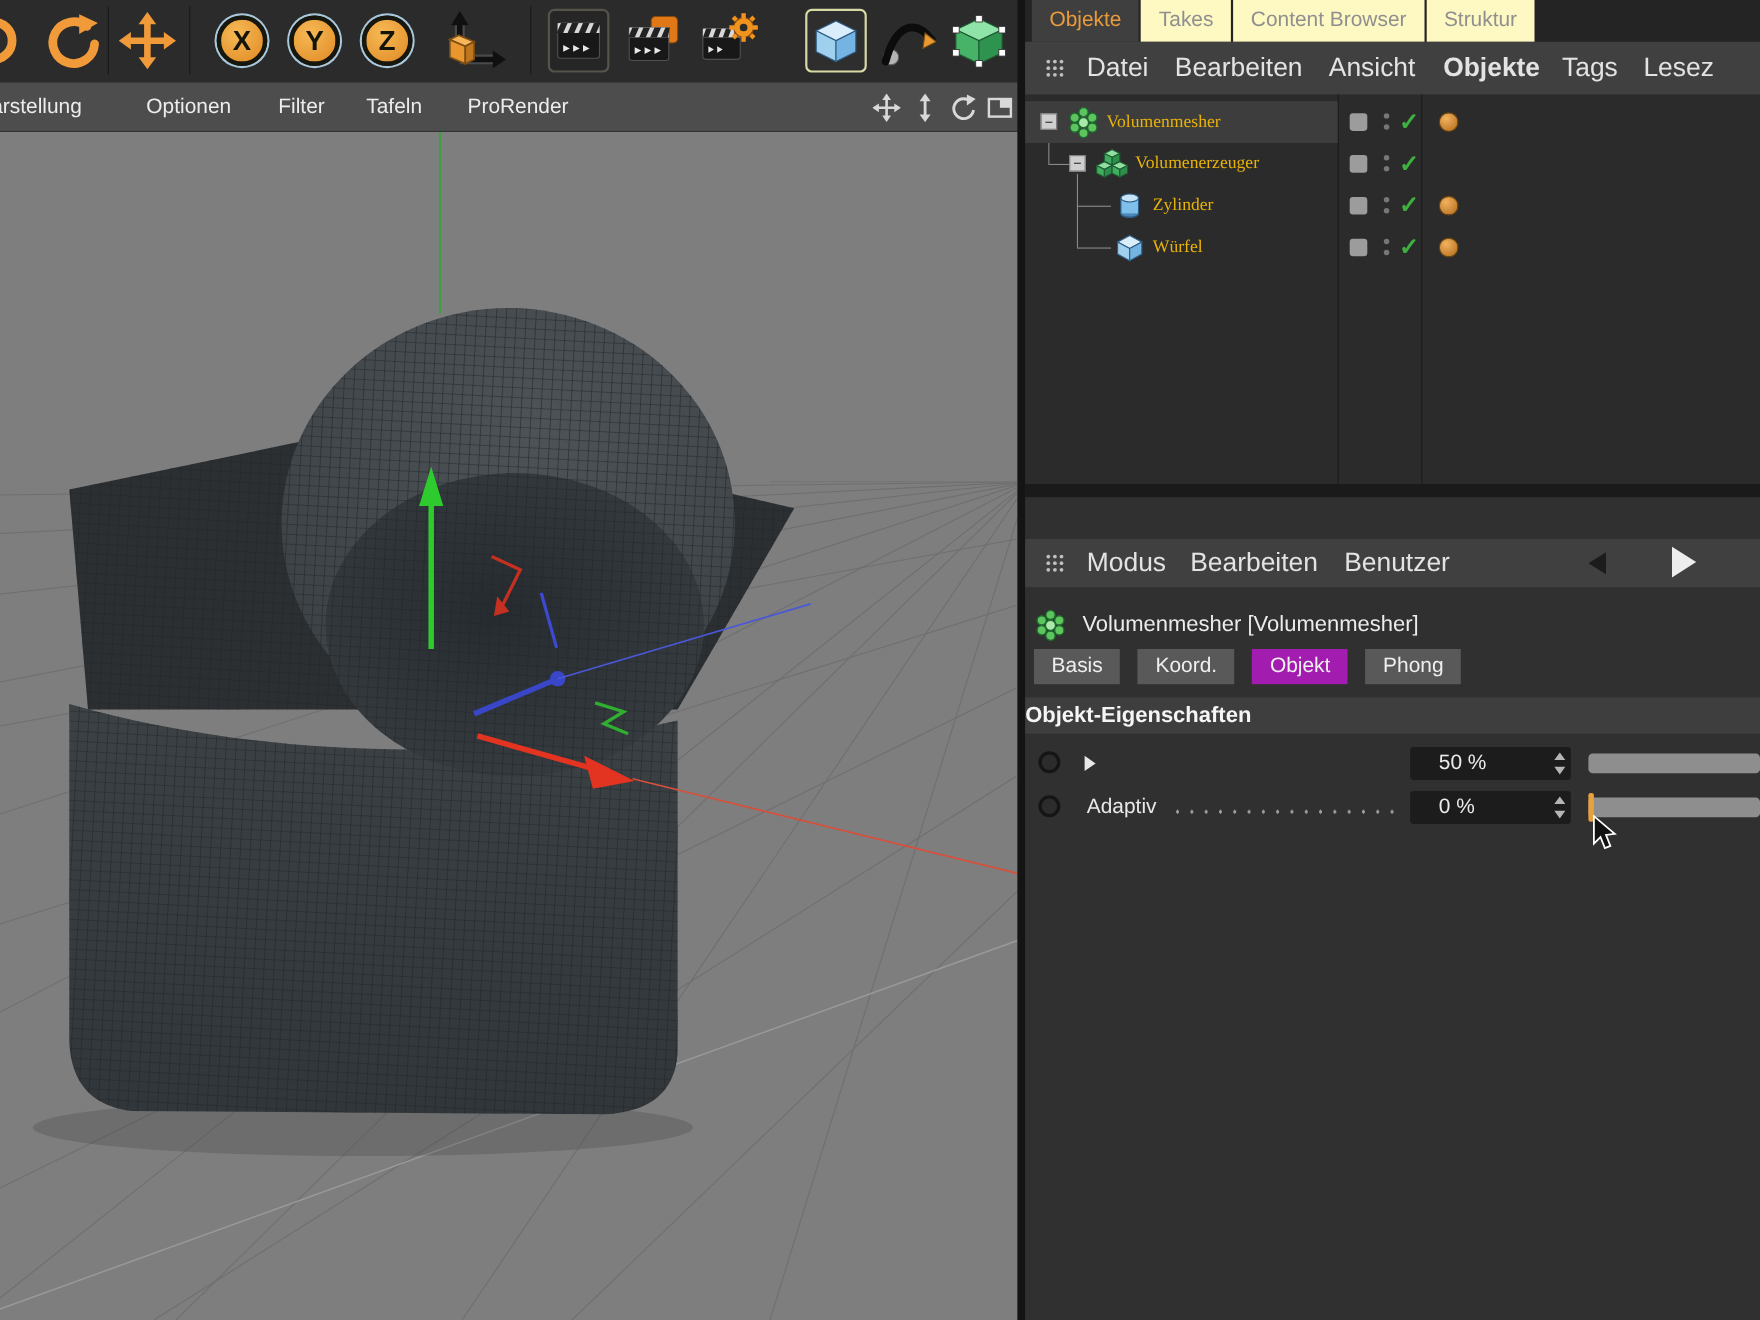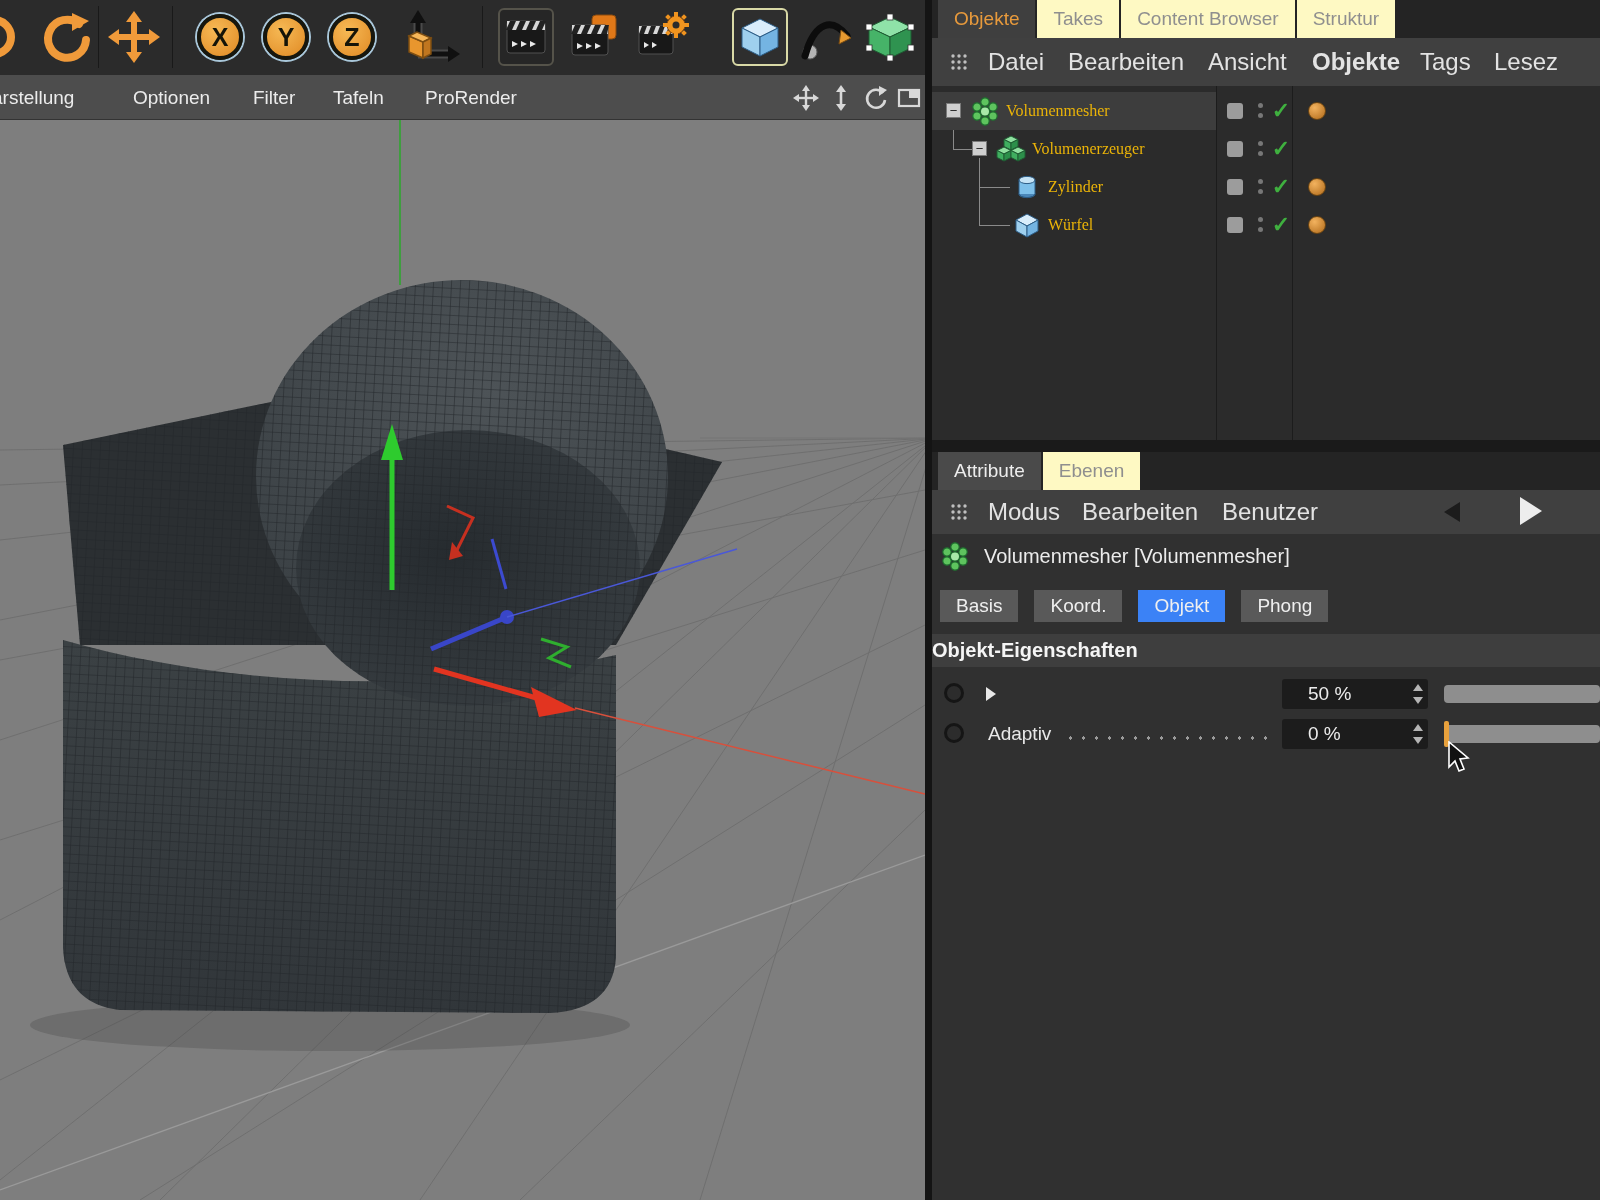--- a/index.html
+++ b/index.html
@@ -58,25 +58,25 @@
   .dots i { display:block; width:5px; height:5px; border-radius:50%; background:#777; margin-bottom:5px; }
   .check { position:absolute; left:338px; top:0; width:22px; height:38px; line-height:38px;
            color:#3fb03f; font-size:22px; font-weight:bold; text-align:center; }
   .matdot { position:absolute; left:376px; top:10px; width:18px; height:18px; border-radius:50%;
             background:radial-gradient(circle at 35% 30%, #f2b25e, #b06a1a); border:1px solid #6b4512; }
 
   #omstrip { position:absolute; left:0; top:440px; width:668px; height:12px; background:#1a1a1a; }
 
   
   #ambody { position:absolute; left:0; top:534px; width:668px; height:666px; background:#303030; }
-  #objheader { position:absolute; left:8px; top:4px; height:36px; display:flex; align-items:center; }
+  #objheader { position:absolute; left:8px; top:16px; height:36px; display:flex; align-items:center; }
   #objheader .t { color:#ececec; font-size:20px; margin-left:14px; }
   .segtabs { position:absolute; left:8px; top:56px; display:flex; gap:16px; }
   .segtab { height:32px; line-height:32px; padding:0 16px; background:#595959; color:#efefef; font-size:19px; }
-  .segtab.active { background:#3b82f6; }
+  .segtab.active { background:#a21caf; }
   .sectionhdr { position:absolute; left:0; top:100px; width:668px; height:33px; background:#3e3e3e;
                 color:#f5f5f5; font-weight:bold; font-size:20px; line-height:33px; padding-left:0; }
   .prop-row { position:absolute; left:0; width:668px; height:36px; }
   .prop-circle { position:absolute; left:12px; top:7px; width:20px; height:20px; border-radius:50%;
                  border:3px solid #151515; background:#2c2c2c; }
   .prop-caret { position:absolute; left:54px; top:11px; width:0; height:0;
                 border-left:10px solid #e8e8e8; border-top:7px solid transparent; border-bottom:7px solid transparent; }
   .prop-label { position:absolute; top:0; height:36px; line-height:36px; font-size:19px; color:#e8e8e8; white-space:nowrap; }
   .leader { position:absolute; top:20px; height:4px;
             background-image:radial-gradient(circle, #9a9a9a 1.6px, rgba(0,0,0,0) 1.7px);
@@ -506,24 +506,20 @@
             <i></i>
             <i></i>
           </div>
         <div class="check">✓</div>
         <div class="matdot"></div>
       </div>
     </div>
 
     <div id="omstrip"></div>
 
-    <div class="tabbar" style="top:452px">
-      <div class="tab activewhite" style="margin-left:6px">Attribute</div>
-      <div class="tab">Ebenen</div>
-    </div>
 
     <div class="menubar" style="top:490px;height:44px">
       <svg style="position:absolute;left:18px;top:13px" width="18" height="18" viewBox="0 0 18 18">
         <g fill="#bfbfbf">
             <circle cx="3" cy="3" r="1.7"></circle>
             <circle cx="9" cy="3" r="1.7"></circle>
             <circle cx="15" cy="3" r="1.7"></circle>
             <circle cx="3" cy="9" r="1.7"></circle>
             <circle cx="9" cy="9" r="1.7"></circle>
             <circle cx="15" cy="9" r="1.7"></circle>

